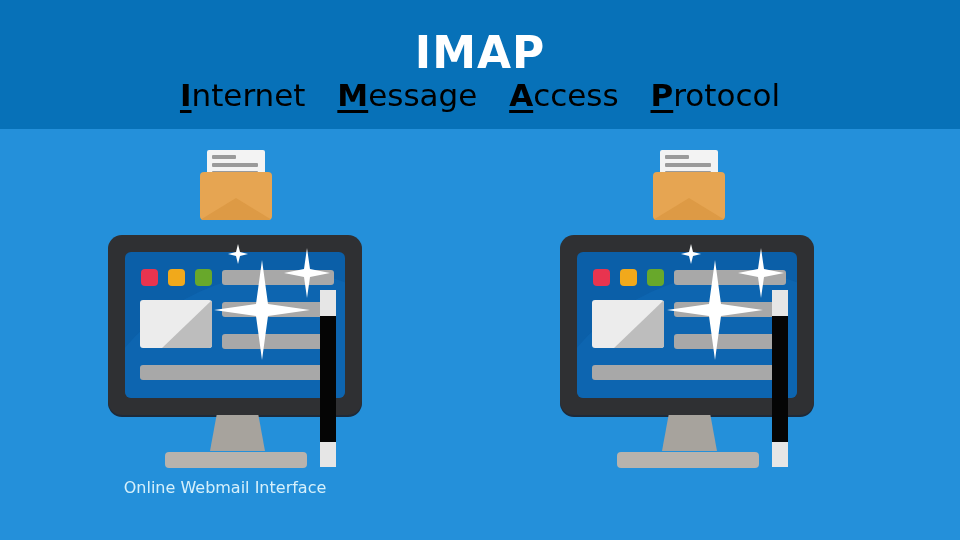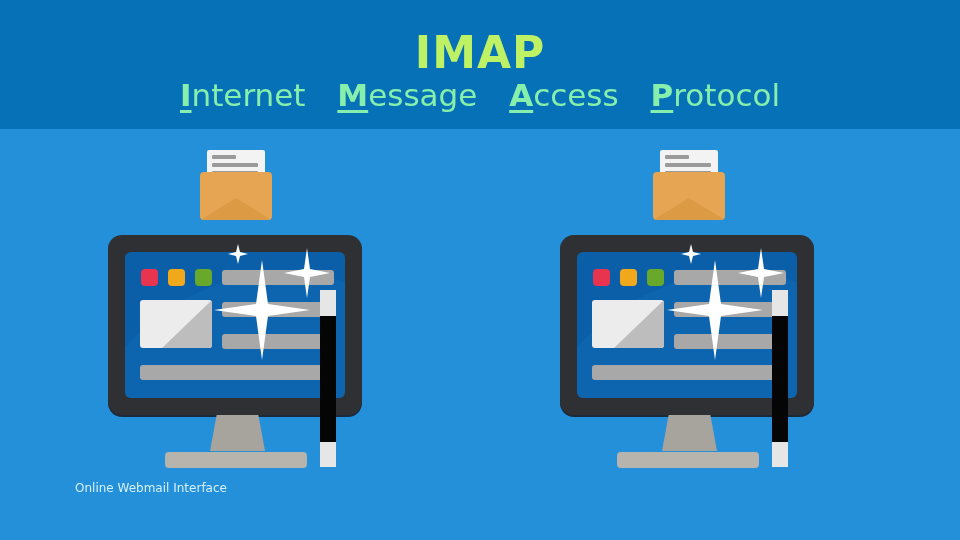--- a/index.html
+++ b/index.html
@@ -8,27 +8,27 @@
       position: relative;
       background: #2490da;
       font-family: "DejaVu Sans", "Liberation Sans", sans-serif;
     }
     .header {
       position: absolute; left: 0; top: 0; width: 960px; height: 129px;
       background: #0771b8;
     }
     .title {
       position: absolute; left: 0; top: 28px; width: 960px;
-      text-align: center; color: #bef264;
+      text-align: center; color: #ffffff;
       font-size: 44px; font-weight: bold; letter-spacing: 1px;
       line-height: 50px;
     }
     .subtitle {
       position: absolute; left: 0; top: 76px; width: 960px;
-      text-align: center; color: #86efac;
+      text-align: center; color: #000000;
       font-size: 31px; line-height: 38px; white-space: nowrap;
     }
     .subtitle .word { margin: 0 11px; }
     .subtitle .initial { text-decoration: underline; text-decoration-thickness: 3px; text-underline-offset: 4px; font-weight: bold; }
 
     .panel { position: absolute; top: 0; width: 300px; height: 540px; }
     .panel.left { left: 100px; }
     .panel.right { left: 552px; }
 
     
@@ -95,22 +95,22 @@
     .wand-tip { position: absolute; left: 0; top: 0; width: 16px; height: 26px; background: #e6e6e6; }
     .wand-body { position: absolute; left: 0; top: 26px; width: 16px; height: 126px; background: #050505; }
     .wand-end { position: absolute; left: 0; top: 152px; width: 16px; height: 25px; background: #e6e6e6; }
 
     
     .sparkle { position: absolute; }
     .sparkle svg { display: block; }
 
     .caption {
       position: absolute; top: 478px; left: 0; width: 300px;
-      color: #d6f0fb;
-      font-size: 12px; line-height: 20px;
+      text-align: center; color: #d6f0fb;
+      font-size: 16px; line-height: 20px;
     }
     .panel.left .caption { left: -25px; }
     .panel.right .caption { left: 12px; }
   </style>
 </head>
 <body>
 
 <div class="header">
   <div class="title">IMAP</div>
   <div class="subtitle">

